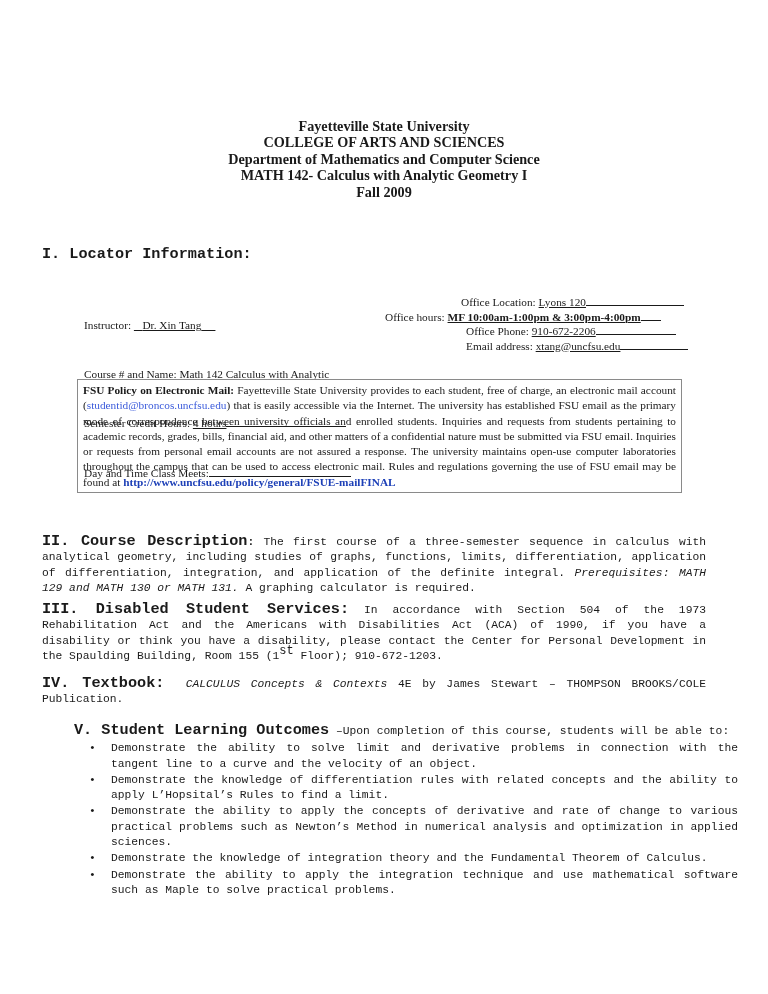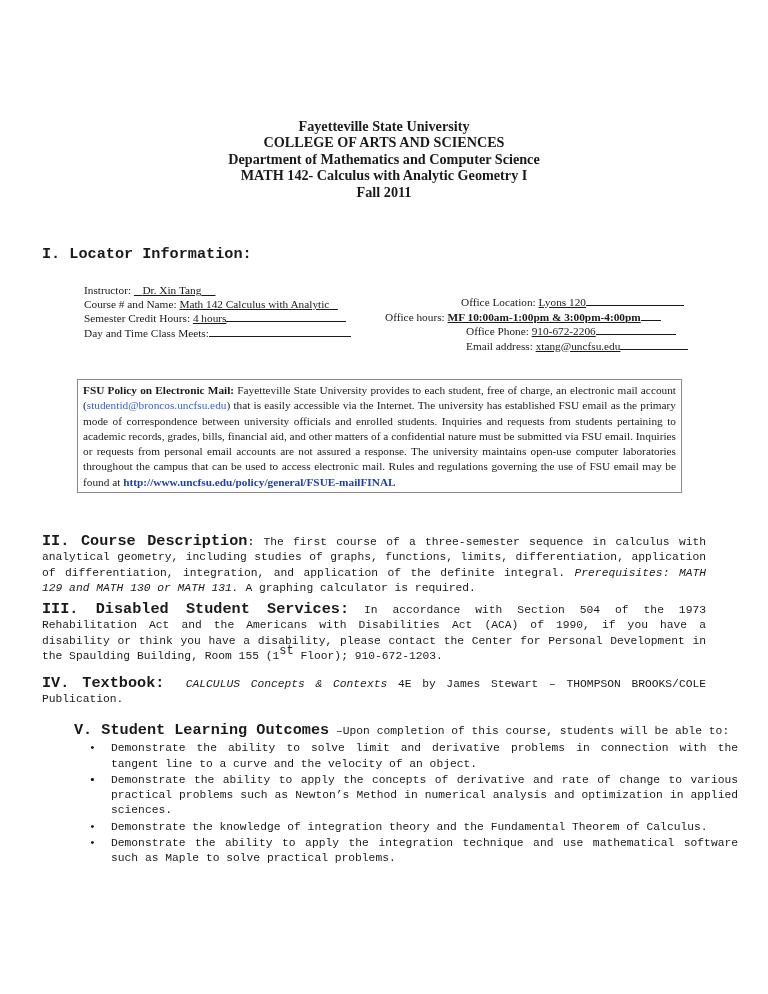--- a/index.html
+++ b/index.html
@@ -58,21 +58,21 @@
       line-height: 13.6px;
     }
     .locator-right {
       position: absolute;
       top: 291px;
       left: 385px;
       width: 300px;
       font-size: 11.3px;
       line-height: 13.6px;
     }
-    .row { white-space: nowrap; }
+    .row { white-space: nowrap; margin-top: 35px; }
     .u { text-decoration: underline; }
     .right-row { white-space: nowrap; }
     .bold { font-weight: bold; }
     .fill {
       display: inline-block;
       border-bottom: 1px solid #1a1a1a;
       height: 10px;
       vertical-align: baseline;
     }
     .policy-box {
@@ -132,21 +132,21 @@
 </head>
 <body>
 
 <div class="page">
 
   <div class="header">
     <div>Fayetteville State University</div>
     <div>COLLEGE OF ARTS AND SCIENCES</div>
     <div>Department of Mathematics and Computer Science</div>
     <div>MATH 142- Calculus with Analytic Geometry I</div>
-    <div>Fall 2011</div>
+    <div>Fall 2009</div>
   </div>
 
 
   <div class="section-heading sec1-heading">I. Locator Information:</div>
 
   <div class="locator-left">
     <div class="row">
       <span>Instructor: </span><span class="u">&nbsp;&nbsp;&nbsp;</span><span class="u">Dr. Xin Tang</span><span class="u">&nbsp;&nbsp;&nbsp;&nbsp;&nbsp;</span>
     </div>
     <div class="row">
@@ -190,20 +190,20 @@
   <div class="para sec4">
     <span class="section-heading">IV. Textbook:</span>&nbsp;&nbsp;<span class="italic">CALCULUS Concepts &amp; Contexts</span><span> 4E by James Stewart – THOMPSON BROOKS/COLE Publication.</span>
   </div>
 
   <div class="para sec5">
     <div>
       <span class="section-heading">V. Student Learning Outcomes</span><span> –Upon completion of this course, students will be able to:</span>
     </div>
     <ul class="outcomes">
       <li><span class="bullet">•</span><span>Demonstrate the ability to solve limit and derivative problems in connection with the tangent line to a curve and the velocity of an object.</span></li>
-      <li><span class="bullet">•</span></li>
+      <li><span class="bullet">•</span><span>Demonstrate the knowledge of differentiation rules with related concepts and the ability to apply L’Hopsital’s Rules to find a limit.</span></li>
       <li><span class="bullet">•</span><span>Demonstrate the ability to apply the concepts of derivative and rate of change to various practical problems such as Newton’s Method in numerical analysis and optimization in applied sciences.</span></li>
       <li><span class="bullet">•</span><span>Demonstrate the knowledge of integration theory and the Fundamental Theorem of Calculus.</span></li>
       <li><span class="bullet">•</span><span>Demonstrate the ability to apply the integration technique and use mathematical software such as Maple to solve practical problems.</span></li>
     </ul>
   </div>
 
 </div>
 
 </body></html>

